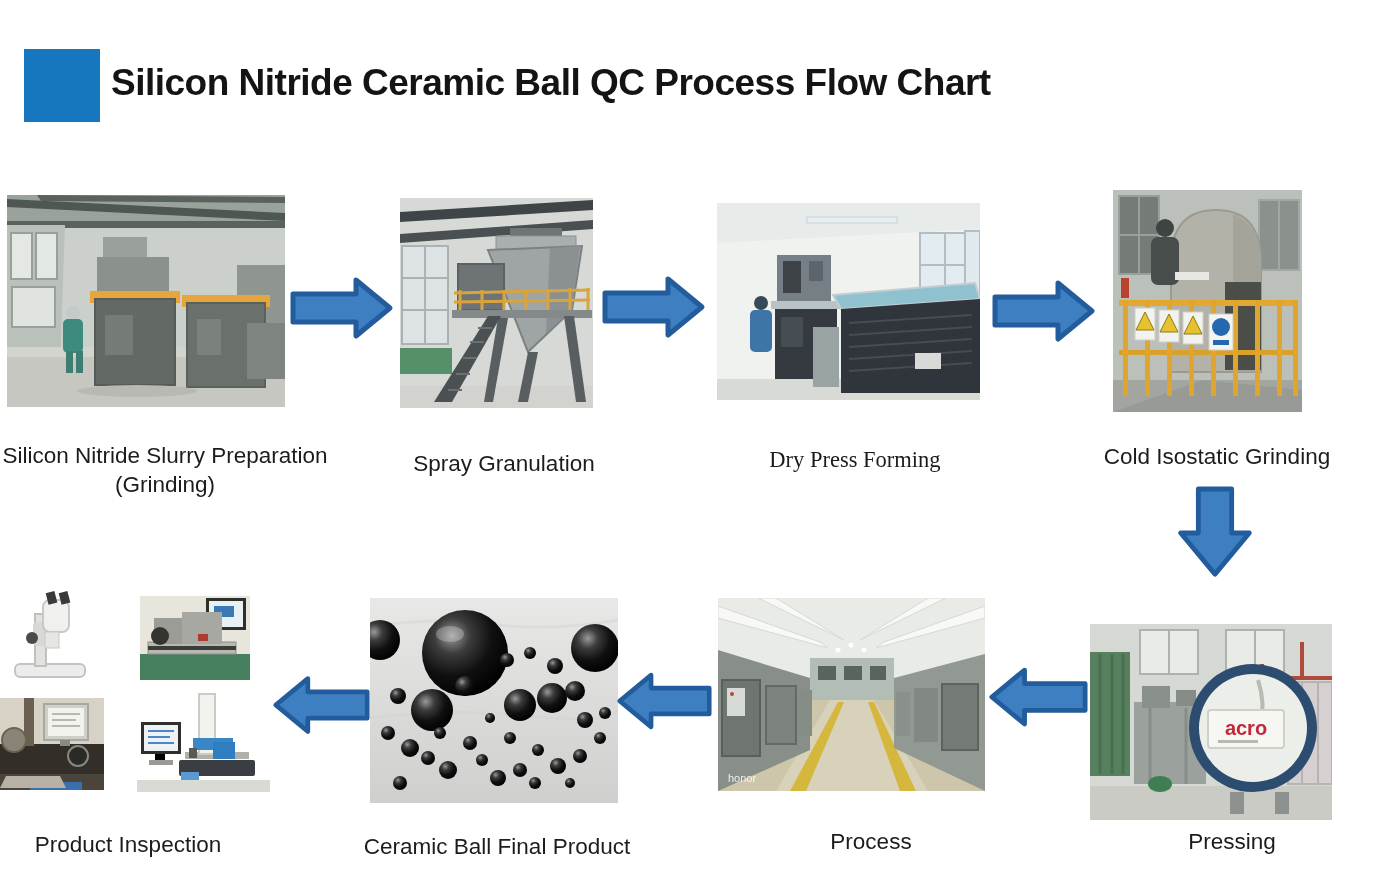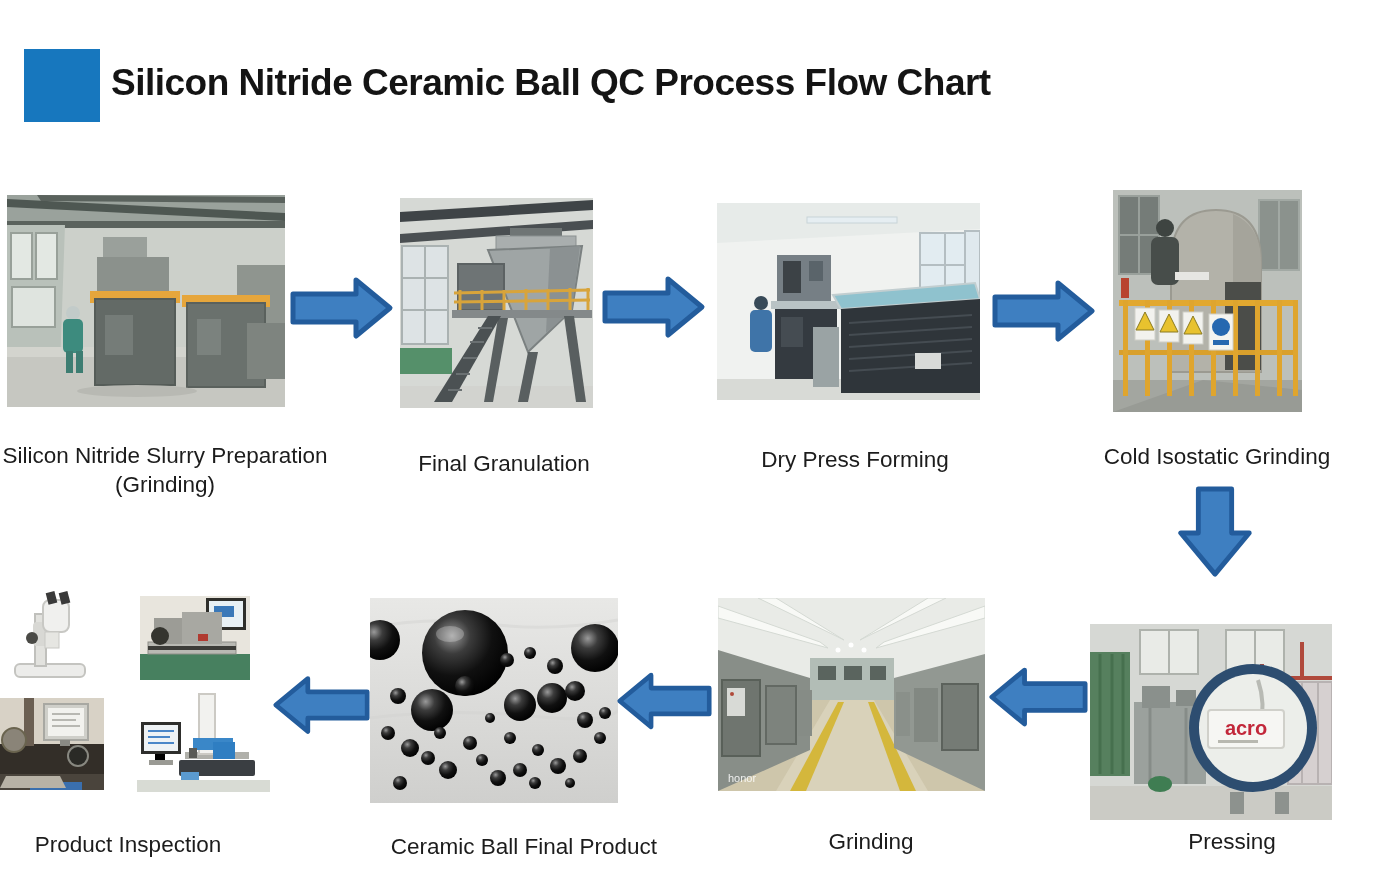--- a/index.html
+++ b/index.html
@@ -34,24 +34,24 @@
   #arrow-2{left:602px;top:275px;width:104px;height:64px;}
   #arrow-3{left:988px;top:279px;width:112px;height:64px;}
   #arrow-down{left:1176px;top:486px;width:78px;height:92px;}
   #arrow-5{left:988px;top:666px;width:100px;height:62px;}
   #arrow-6{left:616px;top:670px;width:96px;height:62px;}
   #arrow-7{left:272px;top:674px;width:98px;height:62px;}
 
   
   #label-slurry{left:-45px;top:441px;width:420px;}
   #label-spray{left:344px;top:449px;width:320px;}
-  #label-drypress{left:695px;top:445px;width:320px;}
+  #label-drypress{left:695px;top:445px;width:320px;font-family:Liberation Serif, serif;}
   #label-cip{left:1057px;top:442px;width:320px;}
   #label-inspection{left:-32px;top:830px;width:320px;}
-  #label-final{left:337px;top:832px;width:320px;text-align:right;}
+  #label-final{left:337px;top:832px;width:320px;}
   #label-grinding{left:711px;top:827px;width:320px;}
   #label-sintering{left:1072px;top:827px;width:320px;}
 
   .wm{font-size:11px;fill:rgba(255,255,255,0.85);font-family:"Liberation Sans",sans-serif;}
   .brand{font-size:20px;font-weight:700;fill:#c2273a;font-family:"Liberation Sans",sans-serif;}
 </style>
 </head>
 <body>
 
 <div id="stage">
@@ -226,21 +226,21 @@
   <div class="arrow" id="arrow-down">
     <svg viewBox="0 0 78 94">
         <polygon points="22,3 56,3 56,48 74,48 39,90 4,48 22,48"></polygon>
       </svg>
   </div>
 
   <div class="step-label" id="label-slurry">
     <div>Silicon Nitride Slurry Preparation</div>
     <div>(Grinding)</div>
   </div>
-  <div class="step-label" id="label-spray">Final Granulation</div>
+  <div class="step-label" id="label-spray">Spray Granulation</div>
   <div class="step-label" id="label-drypress">Dry Press Forming</div>
   <div class="step-label" id="label-cip">Cold Isostatic Grinding</div>
 
   <div class="photo" id="photo-sintering">
     <svg viewBox="0 0 242 196">
       <rect x="0" y="0" width="242" height="196" fill="#d6d8d4"></rect>
       <rect x="50" y="6" width="58" height="44" fill="#e9ebe7" stroke="#aeb2ac" stroke-width="2"></rect>
       <line x1="79" y1="6" x2="79" y2="50" stroke="#aeb2ac" stroke-width="2"></line>
       <rect x="136" y="6" width="58" height="44" fill="#e9ebe7" stroke="#aeb2ac" stroke-width="2"></rect>
       <line x1="165" y1="6" x2="165" y2="50" stroke="#aeb2ac" stroke-width="2"></line>
@@ -440,17 +440,17 @@
         <polygon points="101,18 38,18 38,4 4,32 38,60 38,46 101,46"></polygon>
       </svg>
   </div>
   <div class="arrow" id="arrow-7">
     <svg viewBox="0 0 104 64">
         <polygon points="101,18 38,18 38,4 4,32 38,60 38,46 101,46"></polygon>
       </svg>
   </div>
 
   <div class="step-label" id="label-sintering">Pressing</div>
-  <div class="step-label" id="label-grinding">Grinding</div>
+  <div class="step-label" id="label-grinding">Process</div>
   <div class="step-label" id="label-final">Ceramic Ball Final Product</div>
   <div class="step-label" id="label-inspection">Product Inspection</div>
 
 </div>
 
 </body></html>

